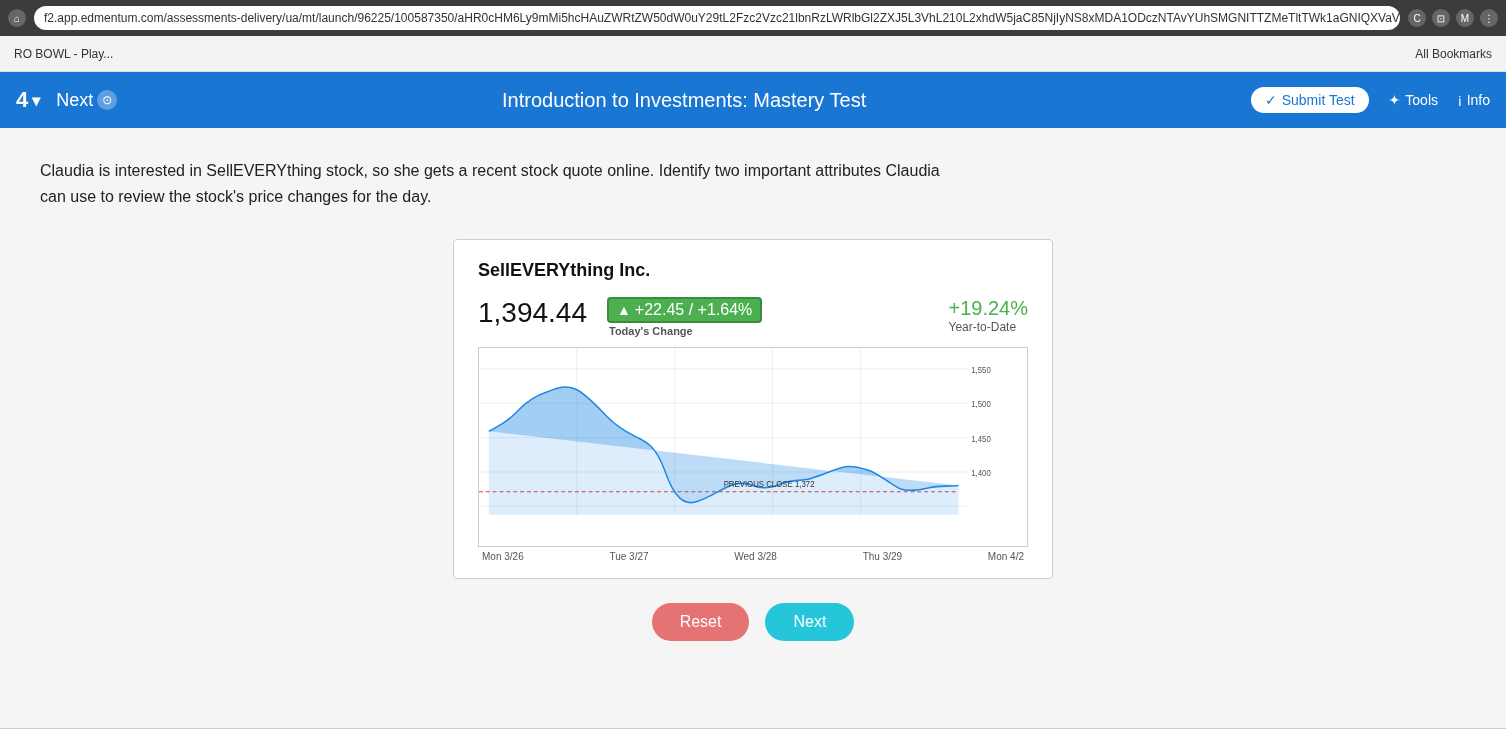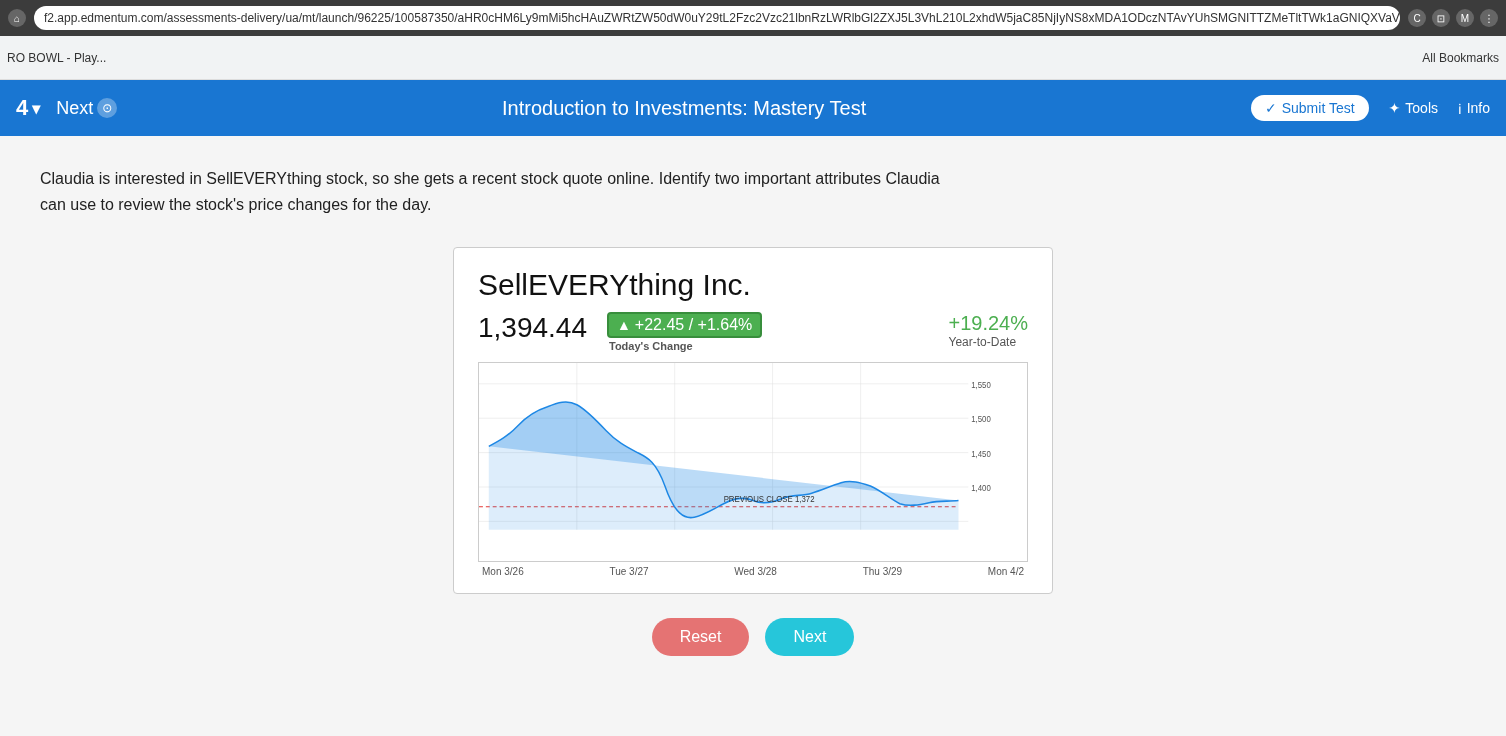--- a/index.html
+++ b/index.html
@@ -34,24 +34,24 @@
     }
     .browser-icon {
       width: 18px; height: 18px;
       background: #666;
       border-radius: 50%;
       display: flex; align-items: center; justify-content: center;
       font-size: 10px; color: #fff;
     }
     .bookmarks-bar {
       background: #f1f3f4;
-      height: 44px;
-      display: flex;
-      align-items: center;
-      padding: 0 7px;
+      height: 36px;
+      display: flex;
+      align-items: center;
+      padding: 0 14px;
       font-size: 12px;
       color: #333;
       border-bottom: 1px solid #ddd;
     }
 
     
     .test-header {
       background: #1976d2;
       height: 56px;
       display: flex;
@@ -130,24 +130,24 @@
     .stock-card {
       background: #fff;
       border: 1px solid #ccc;
       border-radius: 4px;
       max-width: 600px;
       margin: 0 auto;
       padding: 20px 24px 16px;
     }
 
     .company-name {
-      font-size: 30px;
-      font-weight: normal;
+      font-size: 18px;
+      font-weight: bold;
       color: #111;
-      margin-bottom: 10px;
+      margin-bottom: 16px;
     }
 
     .price-row {
       display: flex;
       align-items: flex-start;
       gap: 20px;
       margin-bottom: 6px;
     }
 
     .current-price {

